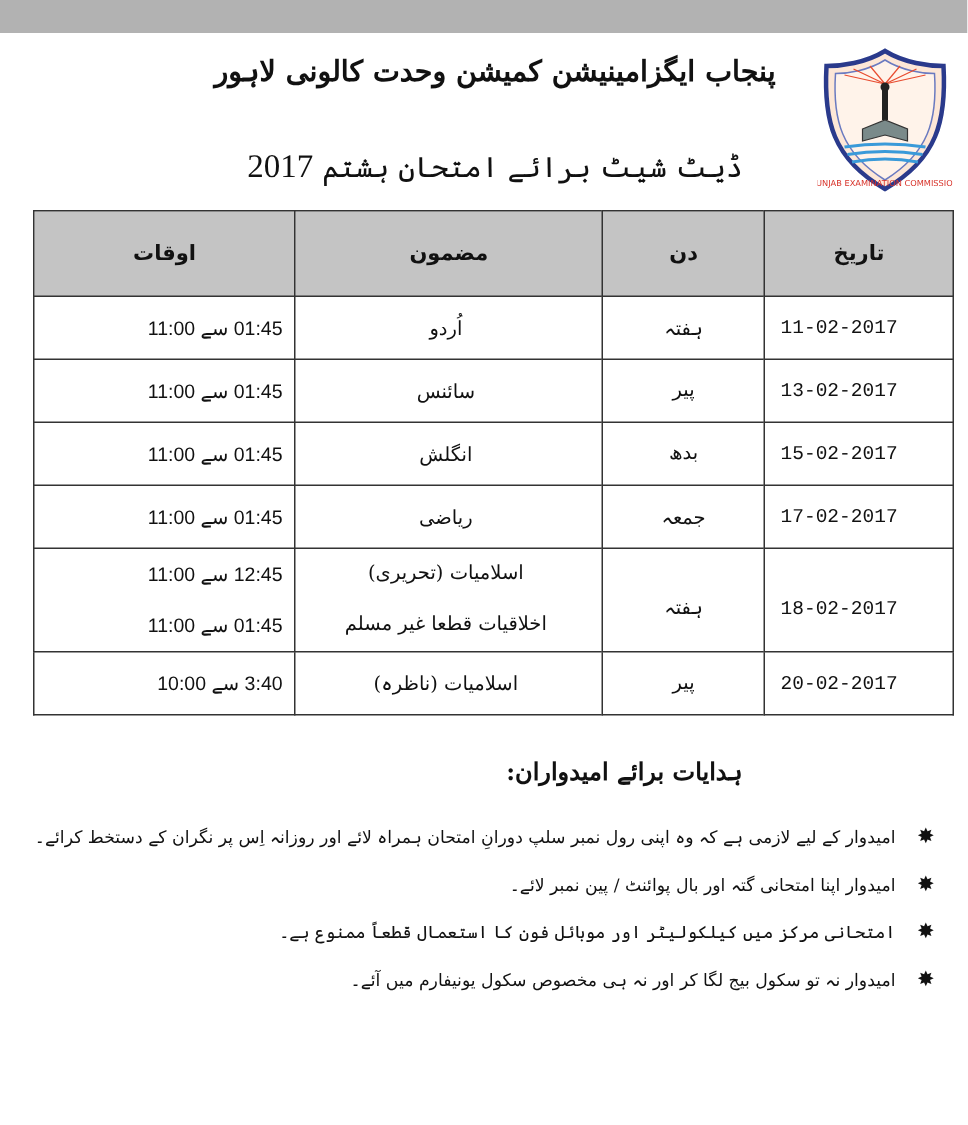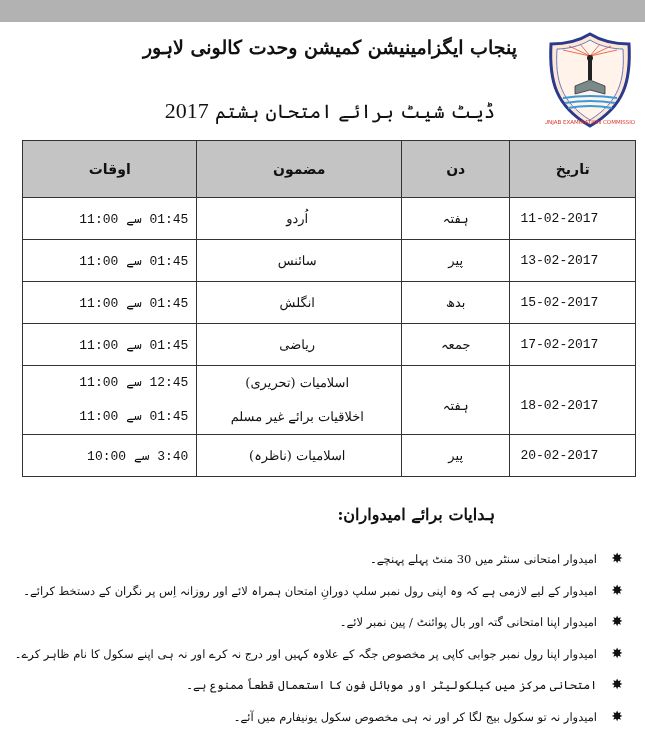--- a/index.html
+++ b/index.html
@@ -28,21 +28,21 @@
     table.dates th {
       background: #c4c4c4; height: 57px; font-family: "DejaVu Sans", sans-serif;
       font-size: 14px; font-weight: bold; text-align: center; color: #111;
     }
     table.dates td { height: 42px; font-size: 13px; vertical-align: middle; }
     td.c-date { width: 116px; text-align: left; direction: ltr; padding-left: 10px;
       font-family: Liberation Mono, monospace; font-size: 17px; }
     td.c-day { width: 100px; text-align: center; font-size: 11px; }
     td.c-subj { width: 189px; text-align: center; padding-right: 4px; font-family: "DejaVu Serif", serif; font-size: 14px; }
     td.c-time { width: 161px; text-align: right; direction: rtl; padding-right: 8px;
-      font-family: Liberation Mono, monospace; font-size: 17px; margin-top: 22px; }
+      font-family: Liberation Sans, sans-serif; font-size: 17px; margin-top: 22px; }
     .sub-line { display: block; height: 34px; line-height: 34px; }
     td.double { height: 76px; }
     td.top-align { vertical-align: top; padding-top: 10px; }
 
     .instr-title {
       position: absolute; right: 150px; top: 505px; direction: rtl; text-align: right;
       font-family: "DejaVu Serif", serif; font-size: 16px; font-weight: bold;
     }
     ul.instr { position: absolute; right: 22px; top: 548px; width: 620px; list-style: none; direction: rtl; }
     ul.instr li {
@@ -119,38 +119,36 @@
       <td class="c-date">17-02-2017</td>
       <td class="c-day">جمعہ</td>
       <td class="c-subj">ریاضی</td>
       <td class="c-time">01:45 سے 11:00</td>
     </tr>
     <tr>
       <td class="c-date double top-align">18-02-2017</td>
       <td class="c-day double top-align">ہفتہ</td>
       <td class="c-subj double">
         <span class="sub-line">اسلامیات (تحریری)</span>
-        <span class="sub-line">اخلاقیات برائے غیر مسلم</span>
+        <span class="sub-line">اخلاقیات قطعا غیر مسلم</span>
       </td>
       <td class="c-time double">
         <span class="sub-line">12:45 سے 11:00</span>
         <span class="sub-line">01:45 سے 11:00</span>
       </td>
     </tr>
     <tr>
       <td class="c-date">20-02-2017</td>
       <td class="c-day">پیر</td>
       <td class="c-subj">اسلامیات (ناظرہ)</td>
       <td class="c-time">3:40 سے 10:00</td>
     </tr>
   </tbody>
 </table>
 
 <div class="instr-title">ہدایات برائے امیدواران:</div>
 
 <ul class="instr">
-  <li><span class="star">✸</span><span>امیدوار امتحانی سنٹر میں 30 منٹ پہلے پہنچے۔</span></li>
   <li><span class="star">✸</span><span>امیدوار کے لیے لازمی ہے کہ وہ اپنی رول نمبر سلپ دورانِ امتحان ہمراہ لائے اور روزانہ اِس پر نگران کے دستخط کرائے۔</span></li>
   <li><span class="star">✸</span><span>امیدوار اپنا امتحانی گتہ اور بال پوائنٹ / پین نمبر لائے۔</span></li>
-  <li><span class="star">✸</span><span>امیدوار اپنا رول نمبر جوابی کاپی پر مخصوص جگہ کے علاوہ کہیں اور درج نہ کرے اور نہ ہی اپنے سکول کا نام ظاہر کرے۔</span></li>
   <li><span class="star">✸</span><span>امتحانی مرکز میں کیلکولیٹر اور موبائل فون کا استعمال قطعاً ممنوع ہے۔</span></li>
   <li><span class="star">✸</span><span>امیدوار نہ تو سکول بیج لگا کر اور نہ ہی مخصوص سکول یونیفارم میں آئے۔</span></li>
 </ul>
 
 </body></html>

